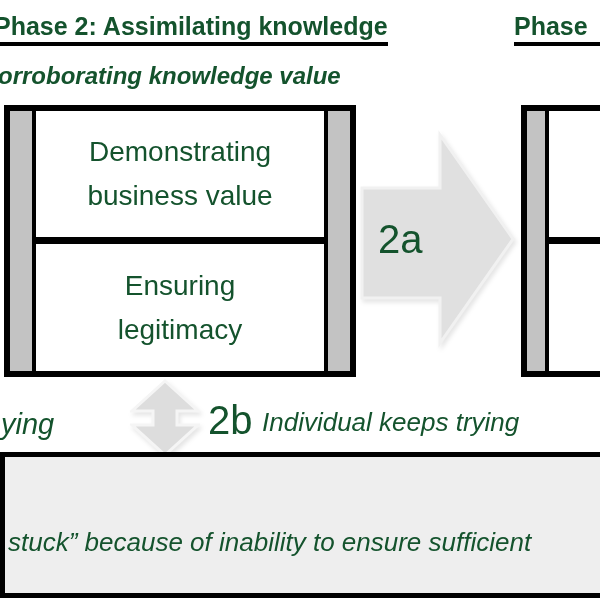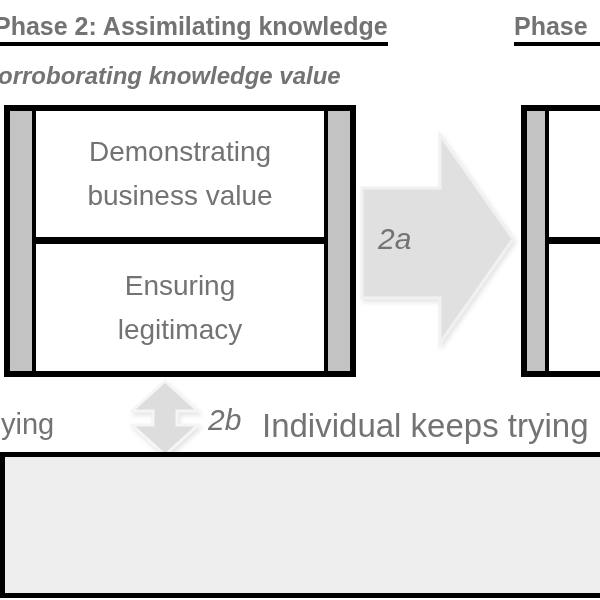--- a/index.html
+++ b/index.html
@@ -1,20 +1,20 @@
 <!DOCTYPE html>
 <html><head>
 <meta charset="utf-8">
 <style>
   html,body{margin:0;padding:0;background:#fff;}
   #stage{
     position:relative;width:600px;height:600px;overflow:hidden;
     background:#ffffff;
     font-family:"Liberation Sans","DejaVu Sans",sans-serif;
-    color:#737373;
+    color:#14532d;
   }
   .abs{position:absolute;}
   
   .phase-title{
     font-size:25px;font-weight:bold;white-space:nowrap;
     border-bottom:4px solid #000;padding-bottom:2px;line-height:28px;
   }
   .phase-subtitle{
     font-size:24px;font-weight:bold;font-style:italic;white-space:nowrap;line-height:28px;
   }
@@ -25,22 +25,22 @@
   .side-bar{position:absolute;top:0;bottom:0;width:22px;background:#c3c3c3;}
   .side-bar.left{left:0;border-right:4px solid #000;}
   .side-bar.right{right:0;border-left:4px solid #000;}
   .divider{position:absolute;height:7px;background:#000;}
   .cell{
     position:absolute;display:flex;align-items:center;justify-content:center;
     text-align:center;font-size:28px;line-height:44px;
   }
   .cell span{display:block;}
   
-  .step-label{font-size:30px;font-style:italic;white-space:nowrap;line-height:34px;}
-  .caption{white-space:nowrap;}
+  .step-label{font-size:40px;white-space:nowrap;line-height:34px;}
+  .caption{font-style:italic;white-space:nowrap;}
   
   #limbo-box{
     box-sizing:border-box;border:5px solid #000;background:#eeeeee;
   }
   #limbo-title{font-size:26px;font-weight:bold;text-align:center;line-height:30px;}
   #limbo-text{font-size:26px;font-style:italic;white-space:nowrap;line-height:30px;}
   .shadowed{filter:drop-shadow(2px 3px 2px rgba(0,0,0,0.10));}
 </style>
 </head>
 <body>
@@ -76,18 +76,19 @@
     <div class="divider" style="left:22px;right:0;top:126px;"></div>
   </div>
 
   <div class="abs caption" style="left:1px;top:408px;font-size:29px;">ying</div>
 
   <svg class="abs shadowed" style="left:130px;top:378px;" width="70" height="80" viewBox="0 0 70 80">
     <polygon points="35,3 68,33 47,33 47,47 68,47 35,77 2,47 23,47 23,33 2,33" fill="#dddddd" stroke="#f5f5f5" stroke-width="3"></polygon>
   </svg>
   <div class="abs step-label" style="left:208px;top:403px;">2b</div>
 
-  <div class="abs caption" style="left:262px;top:407px;font-size:33px;">Individual keeps trying</div>
+  <div class="abs caption" style="left:262px;top:407px;font-size:26px;">Individual keeps trying</div>
 
   <div id="limbo-box" class="abs" style="left:0;top:452px;width:612px;height:146px;">
+    <div id="limbo-text" class="abs" style="left:3px;top:70px;">stuck” because of inability to ensure sufficient</div>
   </div>
 
 </div>
 
 </body></html>

